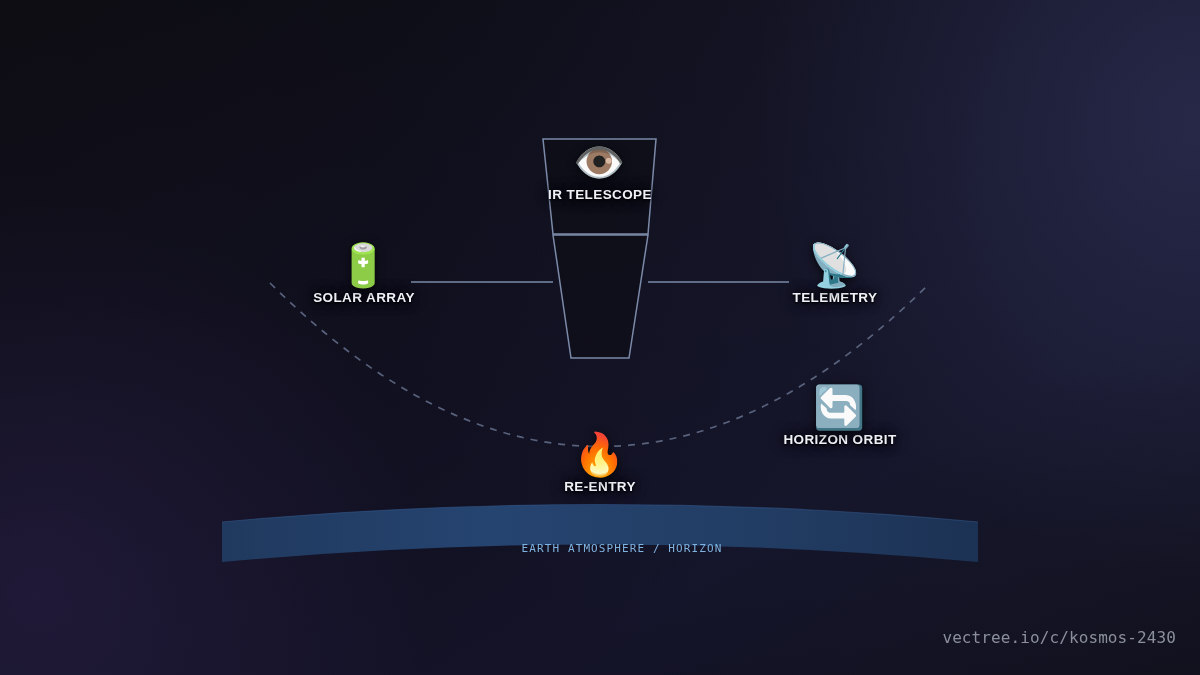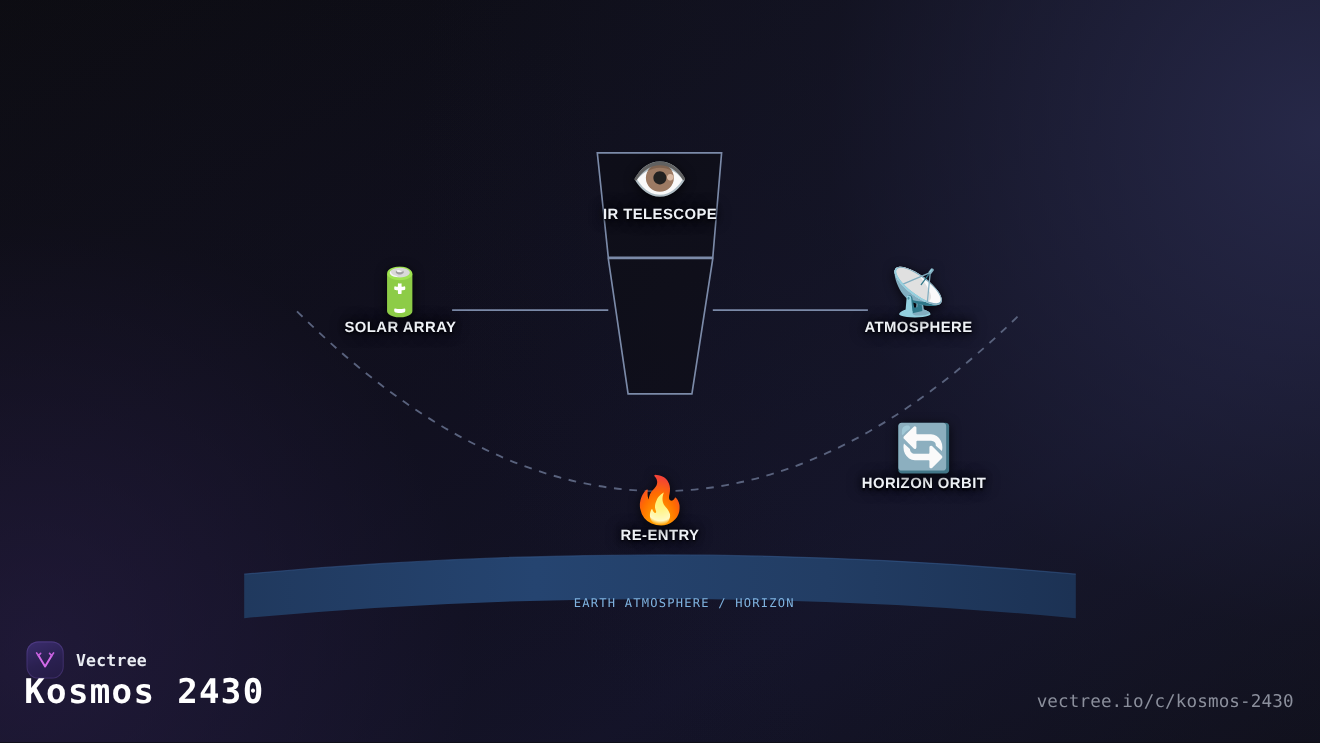--- a/index.html
+++ b/index.html
@@ -152,46 +152,35 @@
     <div class="node-label">IR TELESCOPE</div>
   </div>
 
   <div class="node" id="node-solar" style="left:364px; top:275px;">
     <div class="node-emoji">🔋</div>
     <div class="node-label">SOLAR ARRAY</div>
   </div>
 
   <div class="node" id="node-telemetry" style="left:835px; top:275px;">
     <div class="node-emoji">📡</div>
-    <div class="node-label">ATMOSPHERE</div>
+    <div class="node-label">TELEMETRY</div>
   </div>
 
   <div class="node" id="node-molniya" style="left:840px; top:417px;">
     <div class="node-emoji">🔄</div>
     <div class="node-label">HORIZON ORBIT</div>
   </div>
 
   <div class="node" id="node-reentry" style="left:600px; top:464px;">
     <div class="node-emoji">🔥</div>
     <div class="node-label">RE-ENTRY</div>
   </div>
 
   <div id="atmo-caption">EARTH ATMOSPHERE / HORIZON</div>
 
   <div id="footer">
 
-    <div id="brand">
-      <div id="brand-logo">
-        <svg width="22" height="22" viewBox="0 0 24 24" aria-hidden="true">
-          <path d="M5.4 7.6 L12 18.4 L18.6 7.6" fill="none" stroke="#d26ae8" stroke-width="2" stroke-linecap="round" stroke-linejoin="round"></path>
-          <path d="M5.4 7.6 L3.6 5.0 M5.4 7.6 L7.6 5.4" fill="none" stroke="#c45fdd" stroke-width="1.6" stroke-linecap="round"></path>
-          <path d="M18.6 7.6 L20.4 5.0 M18.6 7.6 L16.4 5.4" fill="none" stroke="#c45fdd" stroke-width="1.6" stroke-linecap="round"></path>
-        </svg>
-      </div>
-      <div id="brand-name">Vectree</div>
-    </div>
 
-    <div id="page-title">Kosmos 2430</div>
 
     <div id="footer-url">vectree.io/c/kosmos-2430</div>
   </div>
 
 </div>
 
 </body></html>

